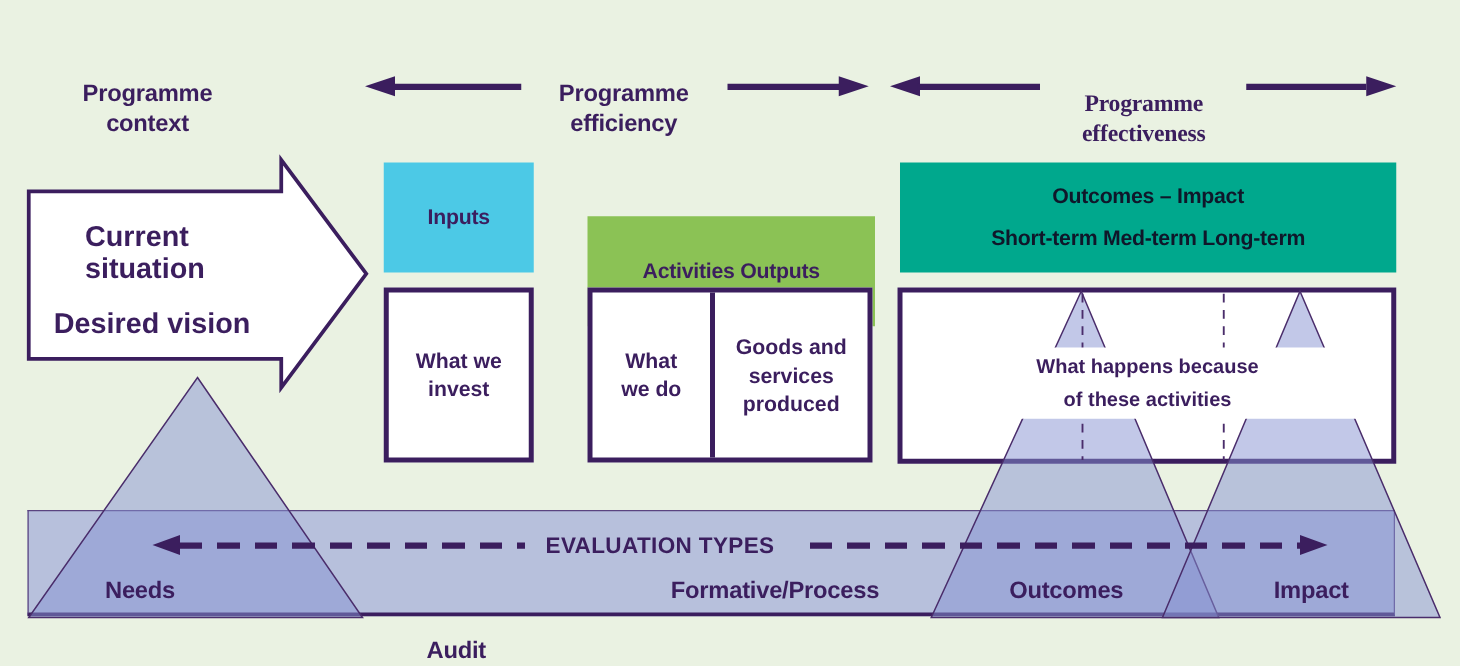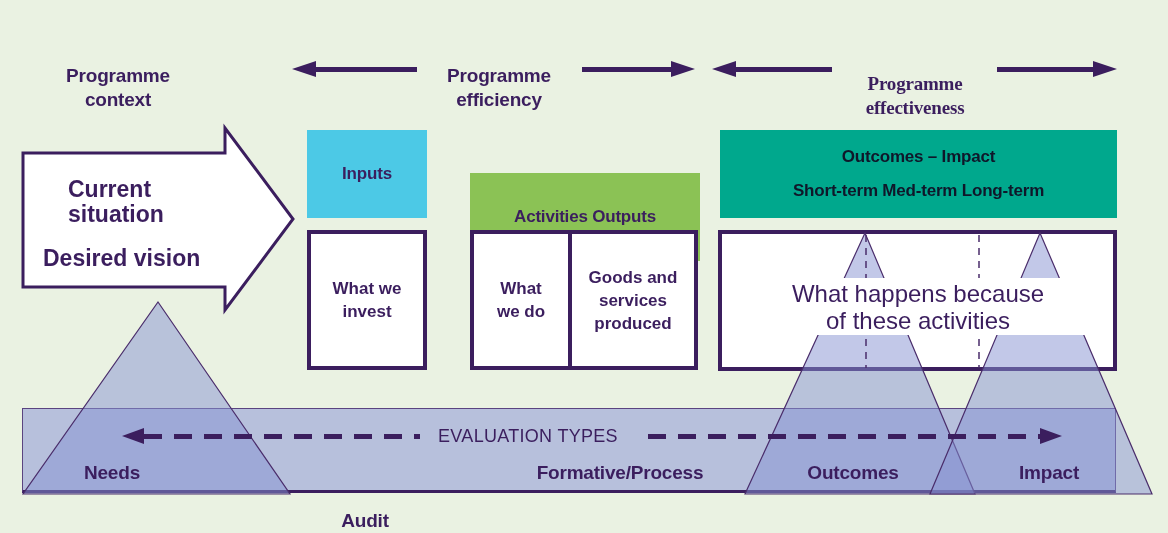--- a/index.html
+++ b/index.html
@@ -31,30 +31,30 @@
   
   .wbox{background:#ffffff;border:4px solid #3b1e5e;z-index:2;box-sizing:border-box;
     display:flex;align-items:center;justify-content:center;text-align:center;
     font-weight:700;font-size:17px;line-height:23px;}
   .split{display:flex;align-items:stretch;padding:0;}
   .cell{flex:0 0 auto;display:flex;align-items:center;justify-content:center;text-align:center;}
   .cell.right{border-left:4px solid #3b1e5e;flex:1 1 auto;}
   
   .band{background:#b7c0dc;border:1px solid #5a4480;border-bottom:3px solid #3b1e5e;
     box-sizing:border-box;z-index:1;}
-  .band-title{z-index:5;font-weight:400;font-size:18px;letter-spacing:0.3px;text-align:center;}
+  .band-title{z-index:5;font-weight:700;font-size:18px;letter-spacing:0.3px;text-align:center;}
   .band-label{z-index:5;font-weight:700;font-size:19px;text-align:center;letter-spacing:-0.2px;}
   .dash-shaft{position:absolute;height:5px;z-index:5;
     background:repeating-linear-gradient(to right,#3b1e5e 0,#3b1e5e 18px,transparent 18px,transparent 30px);}
   .dash-head{position:absolute;width:0;height:0;z-index:5;}
   .dash-head.left{border-top:8px solid transparent;border-bottom:8px solid transparent;border-right:22px solid #3b1e5e;}
   .dash-head.right{border-top:8px solid transparent;border-bottom:8px solid transparent;border-left:22px solid #3b1e5e;}
   
   .outcomes-body{z-index:5;background:#ffffff;display:flex;align-items:center;justify-content:center;
-    text-align:center;font-weight:400;font-size:24px;line-height:27px;}
+    text-align:center;font-weight:700;font-size:16px;line-height:27px;}
 </style>
 </head>
 <body>
 
 <div class="canvas">
 
   <div class="abs hdr" style="left:38px;top:44px;width:160px;">Programme context</div>
   <div class="abs hdr" style="left:439px;top:44px;width:120px;">Programme efficiency</div>
   <div class="abs hdr" style="left:845px;top:52px;width:140px;font-family:Liberation Serif, serif;">Programme effectiveness</div>
 

